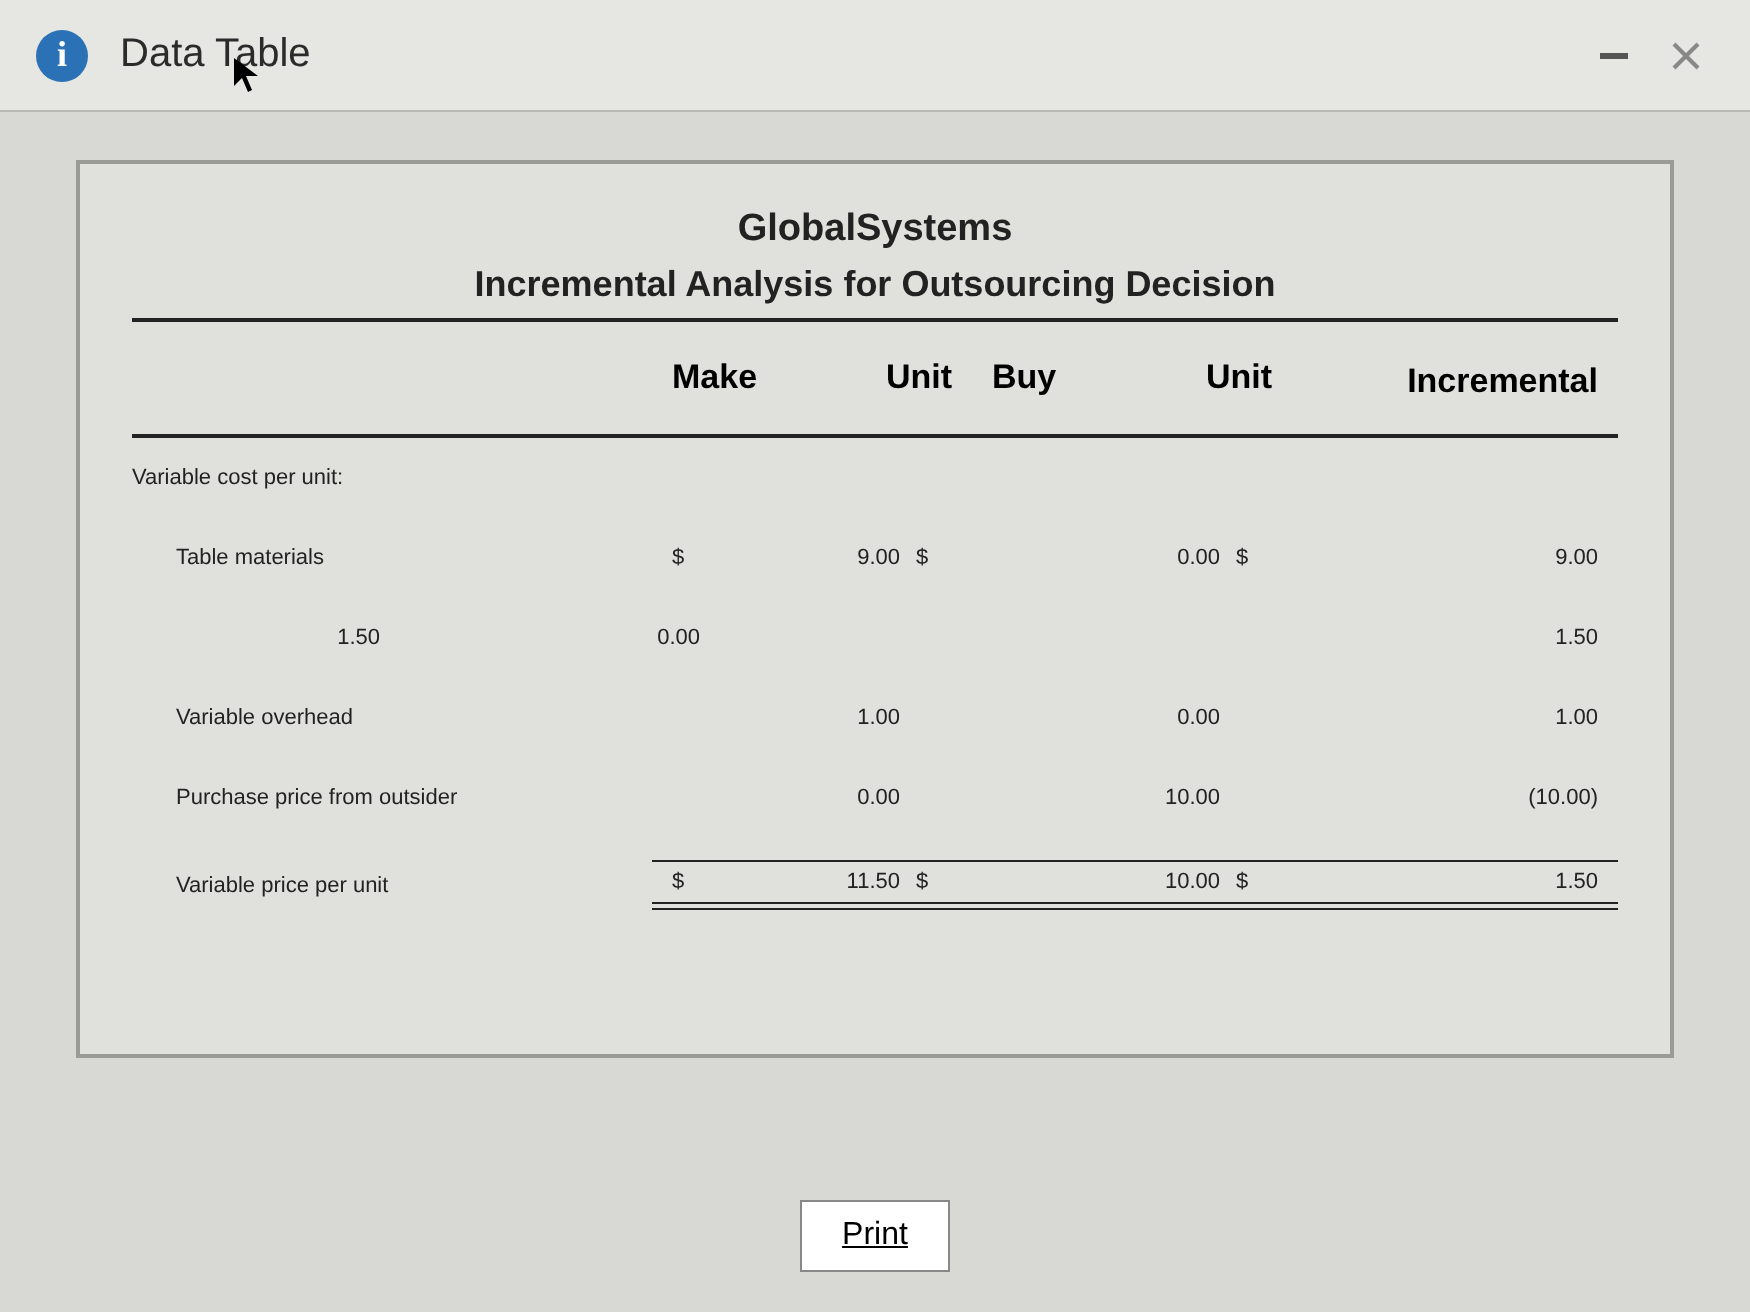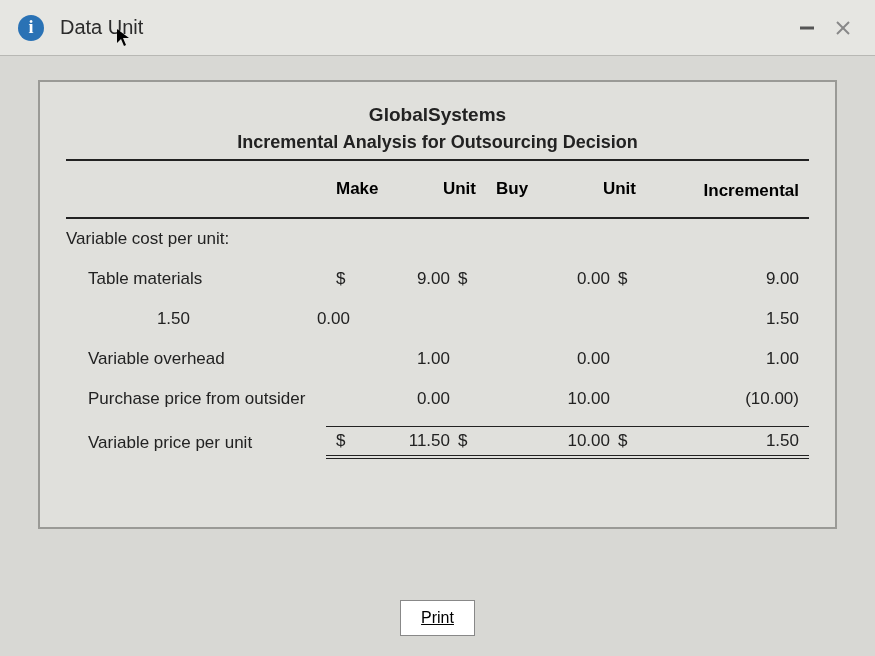--- a/index.html
+++ b/index.html
@@ -84,21 +84,21 @@
     flex: 1;
     text-align: center;
     font-weight: bold;
     font-size: 17px;
   }
 
   .row {
     display: flex;
     align-items: center;
     height: 40px;
-    font-size: 17px;
+    font-size: 11px;
     color: #222;
   }
   .label-col { width: 260px; text-align: left; }
   .indent { padding-left: 22px; }
   .section-label { font-weight: normal; }
   .num-col {
     width: 160px;
     display: flex;
     justify-content: space-between;
     padding: 0 10px;
@@ -148,21 +148,21 @@
     left: 116px; top: 28px;
     pointer-events: none;
   }
   .cursor-arrow svg { width: 14px; height: 20px; }
 </style>
 </head>
 <body>
 
 <div class="titlebar">
   <div class="info-icon">i</div>
-  <div class="title">Data Unit</div>
+  <div class="title">Data Table</div>
   <div class="spacer"></div>
   <div class="win-btn minimize">
     <svg viewBox="0 0 18 18">
         <line x1="2" y1="9" x2="16" y2="9"></line>
       </svg>
   </div>
   <div class="win-btn close-x">
     <svg viewBox="0 0 18 18">
         <line x1="3" y1="3" x2="15" y2="15"></line>
         <line x1="15" y1="3" x2="3" y2="15"></line>

